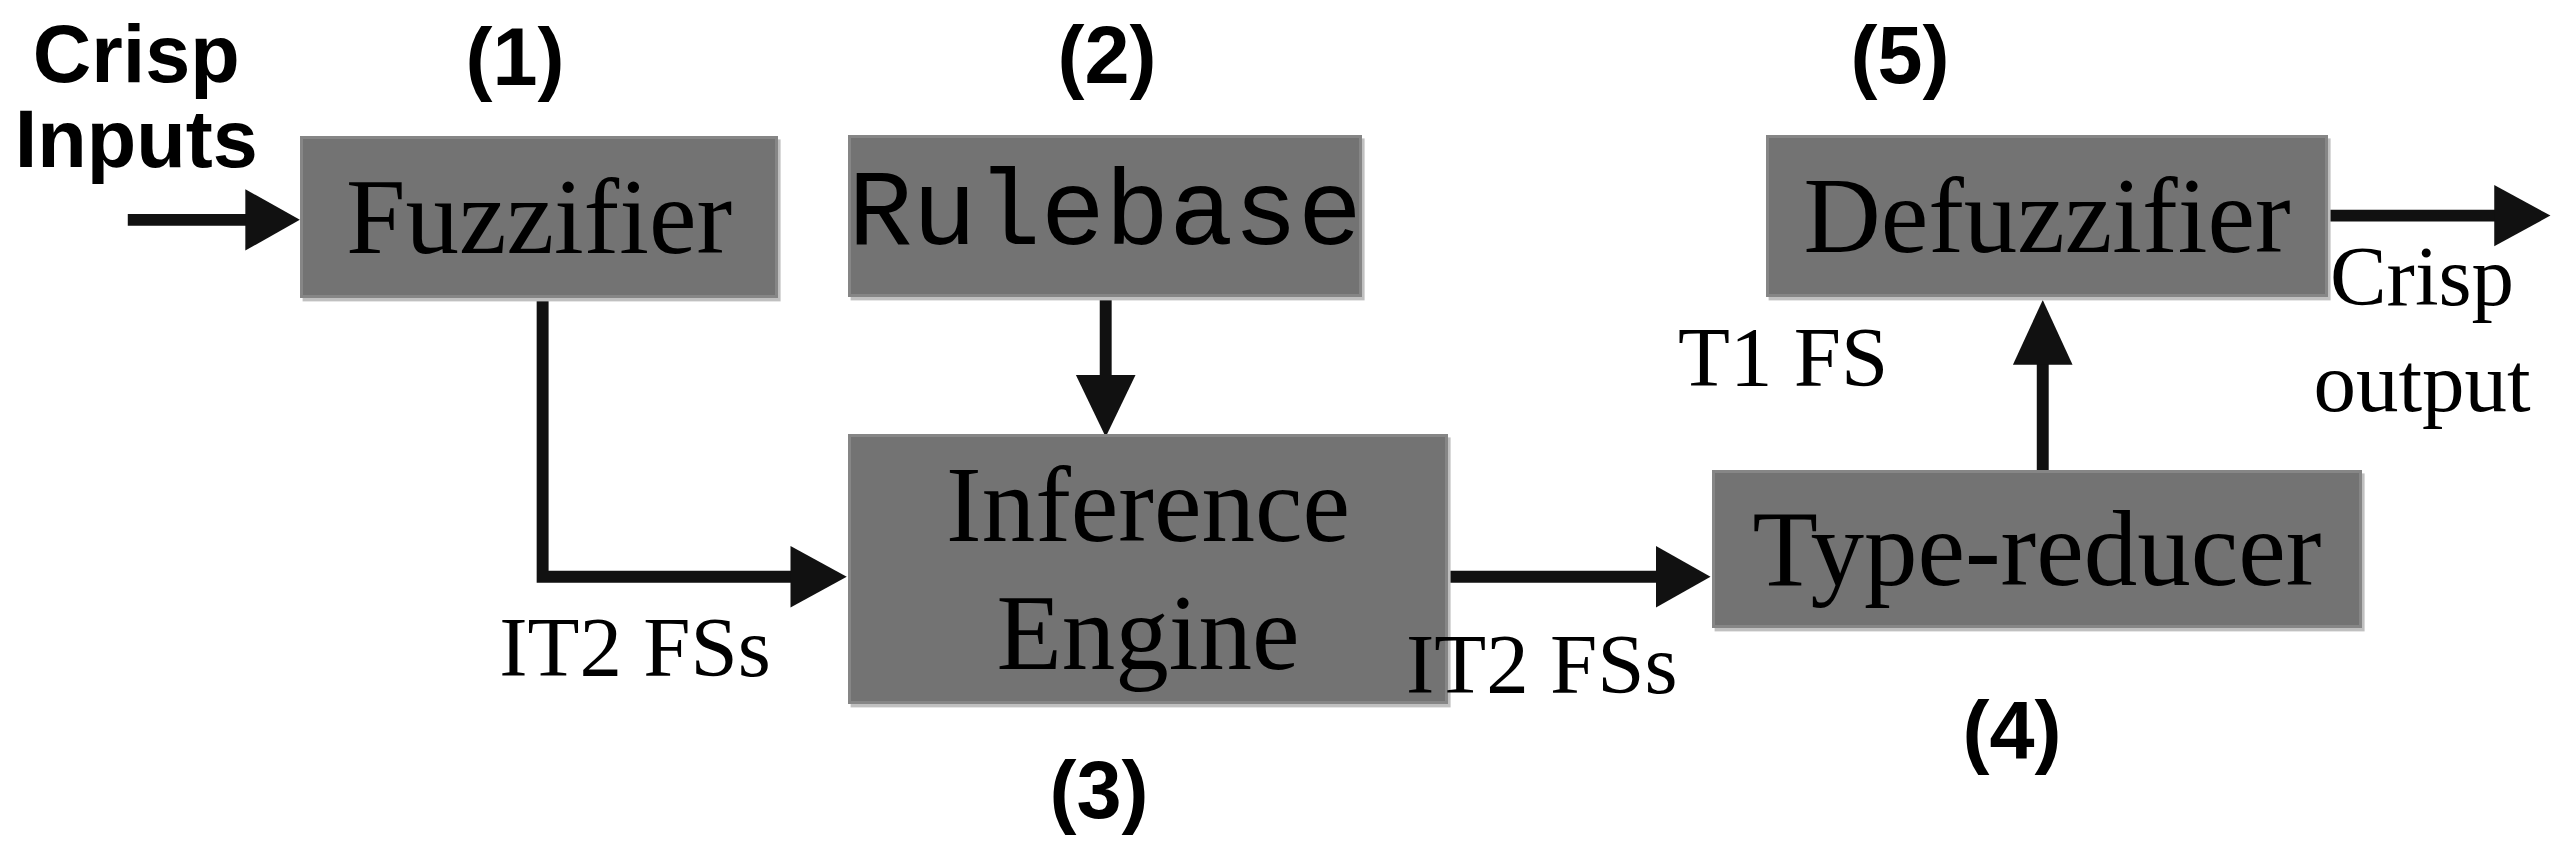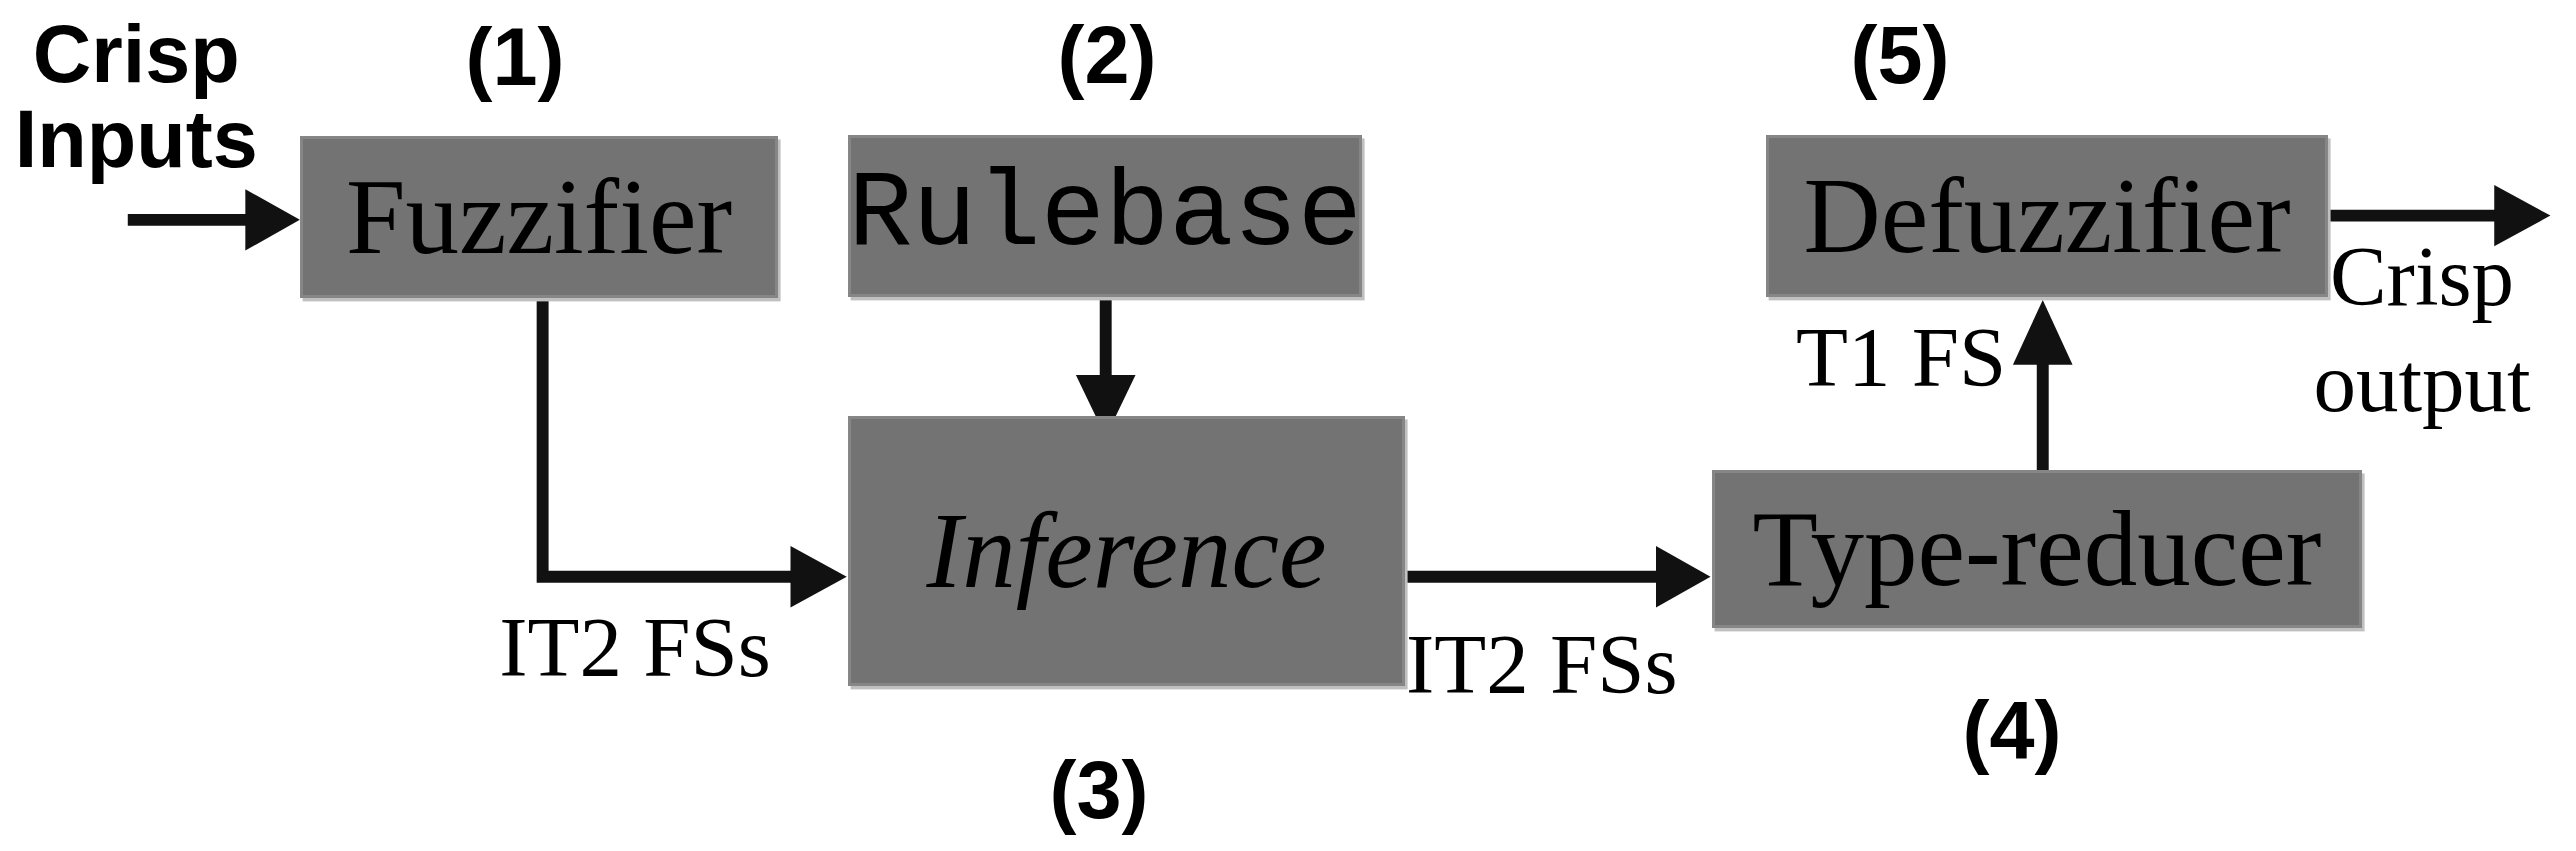--- a/index.html
+++ b/index.html
@@ -28,21 +28,21 @@
     align-items: center;
     justify-content: center;
     font-family: "Liberation Serif", serif;
     font-size: 107px;
     line-height: 128px;
     text-align: center;
     white-space: nowrap;
   }
   .box-fuzzifier   { left: 300px;  top: 136px; width: 478px; height: 162px; }
   .box-rulebase    { left: 848px;  top: 135px; width: 514px; height: 162px; font-family: Liberation Mono, monospace; }
-  .box-inference   { left: 848px;  top: 416px; width: 557px; height: 270px; font-style: italic; }
+  .box-inference   { left: 848px;  top: 434px; width: 600px; height: 270px; }
   .box-typereducer { left: 1712px; top: 470px; width: 650px; height: 158px; }
   .box-defuzzifier { left: 1766px; top: 135px; width: 562px; height: 162px; text-align: center; }
 
   .num {
     position: absolute;
     font-family: "Liberation Sans", sans-serif;
     font-weight: 700;
     font-size: 81px;
     line-height: 85px;
     transform: translateX(-50%);
@@ -67,21 +67,21 @@
 
   .edge-label {
     position: absolute;
     font-family: "Liberation Serif", serif;
     font-size: 85px;
     line-height: 89px;
     white-space: nowrap;
   }
   .lbl-it2-left  { left: 635px;  top: 603px; transform: translateX(-50%); }
   .lbl-it2-right { left: 1406px; top: 620px; }
-  .lbl-t1fs      { left: 1796px; top: 313px; }
+  .lbl-t1fs      { left: 1678px; top: 313px; }
   .lbl-crisp-output {
     left: 2422px; top: 223px;
     transform: translateX(-50%);
     text-align: center;
     line-height: 106px;
   }
 </style>
 </head>
 <body>
 
@@ -135,20 +135,21 @@
     <span>Fuzzifier</span>
   </div>
 
   <div class="box box-rulebase">
     <span>Rulebase</span>
   </div>
 
   <div class="box box-inference">
     <span>
       <span>Inference</span><br>
+      <span>Engine</span>
     </span>
   </div>
 
   <div class="box box-typereducer">
     <span>Type-reducer</span>
   </div>
 
   <div class="box box-defuzzifier">
     <span>Defuzzifier</span>
   </div>

